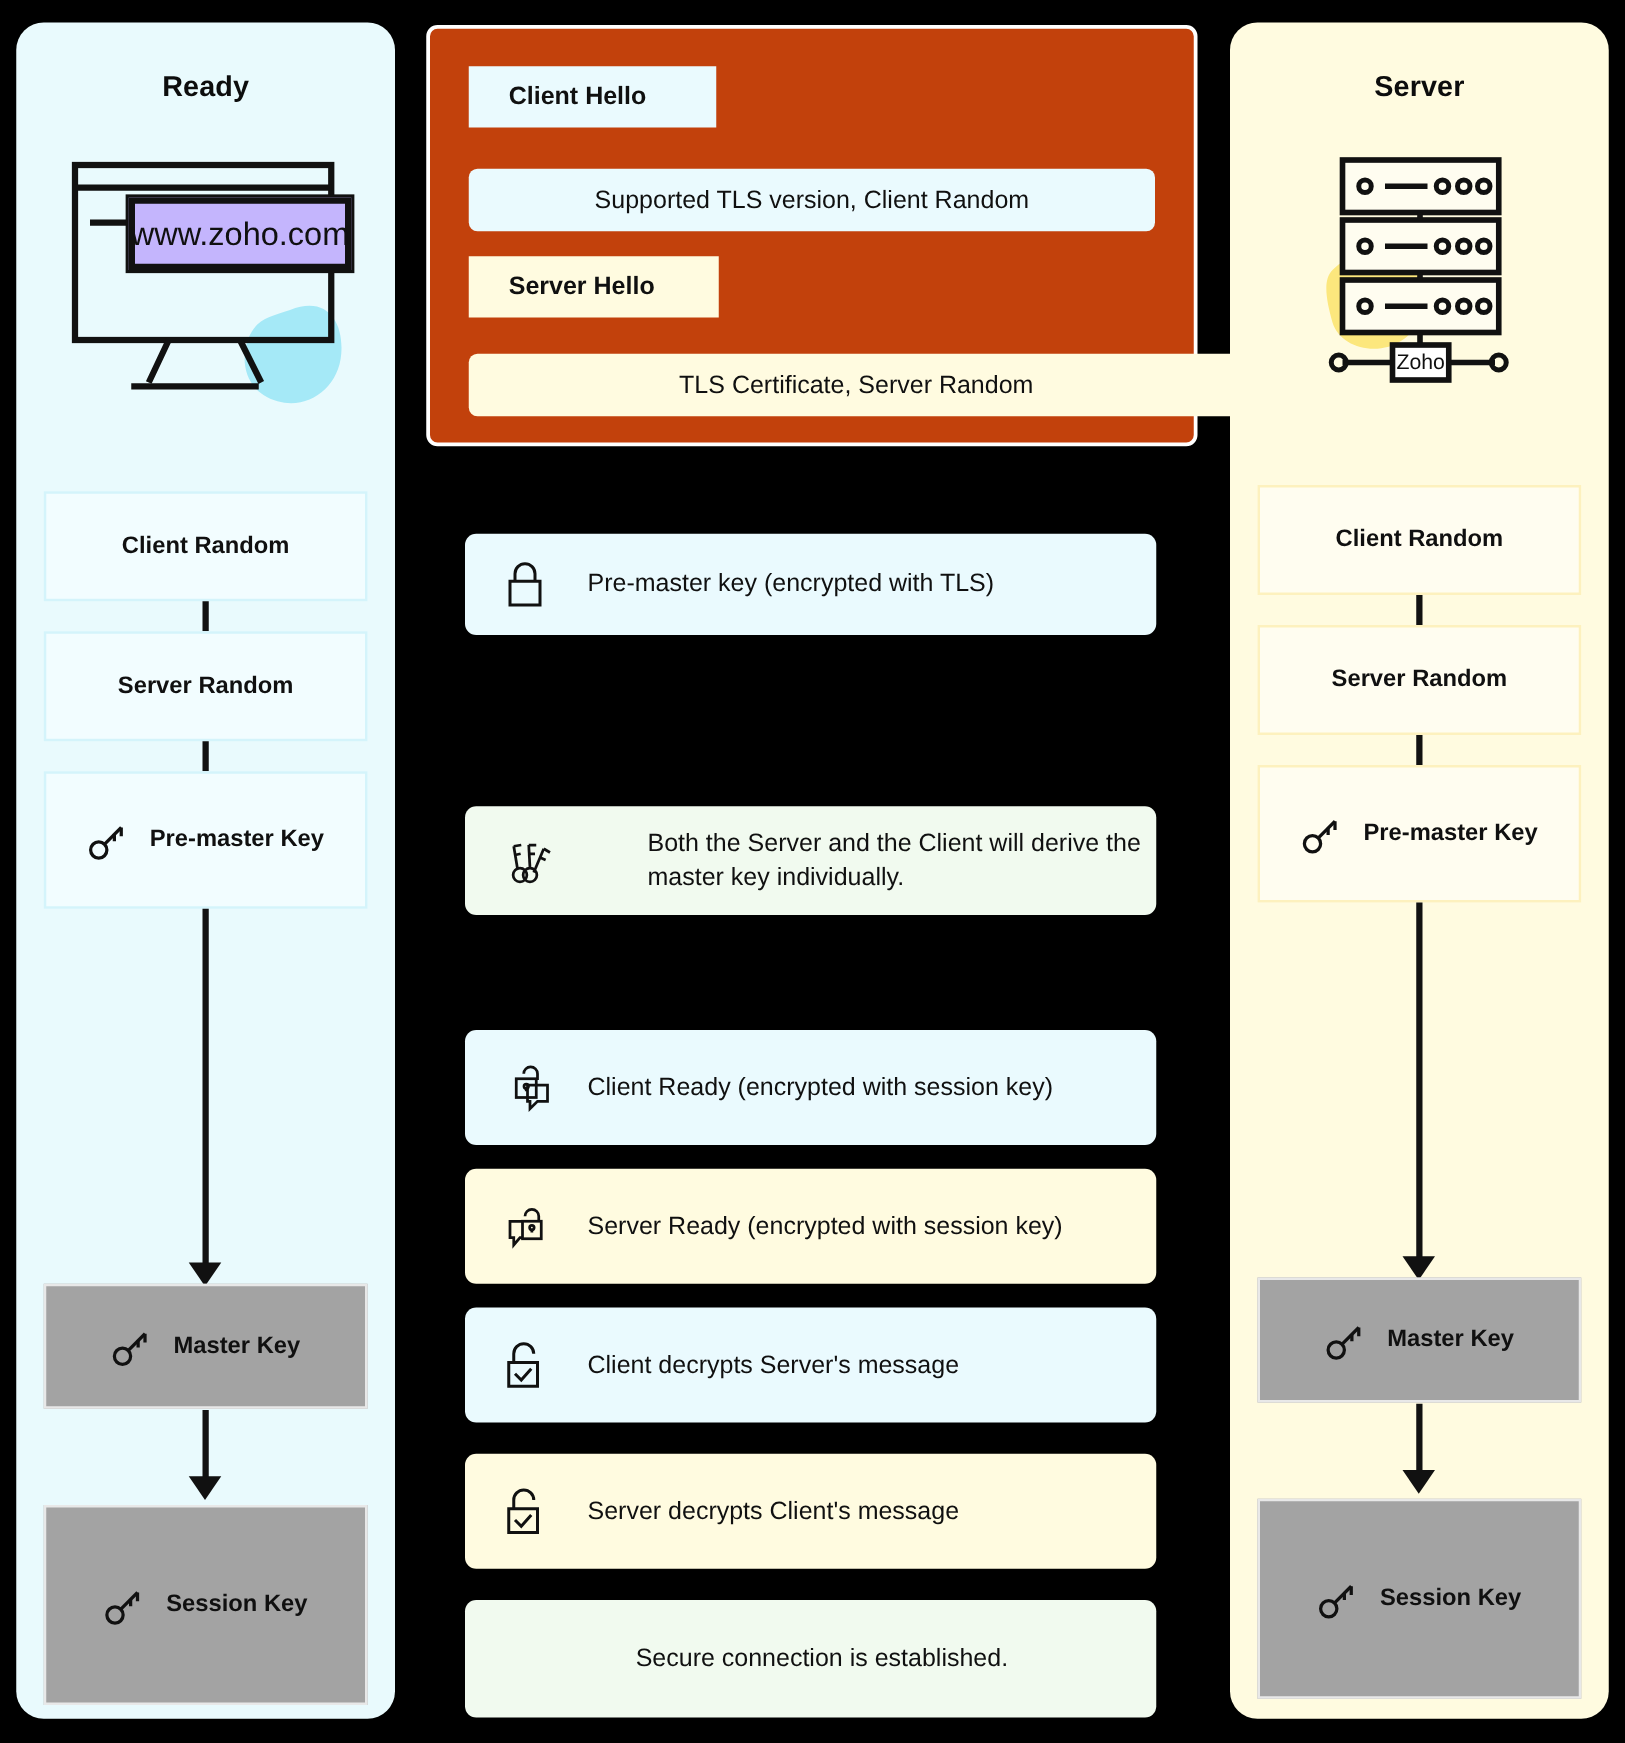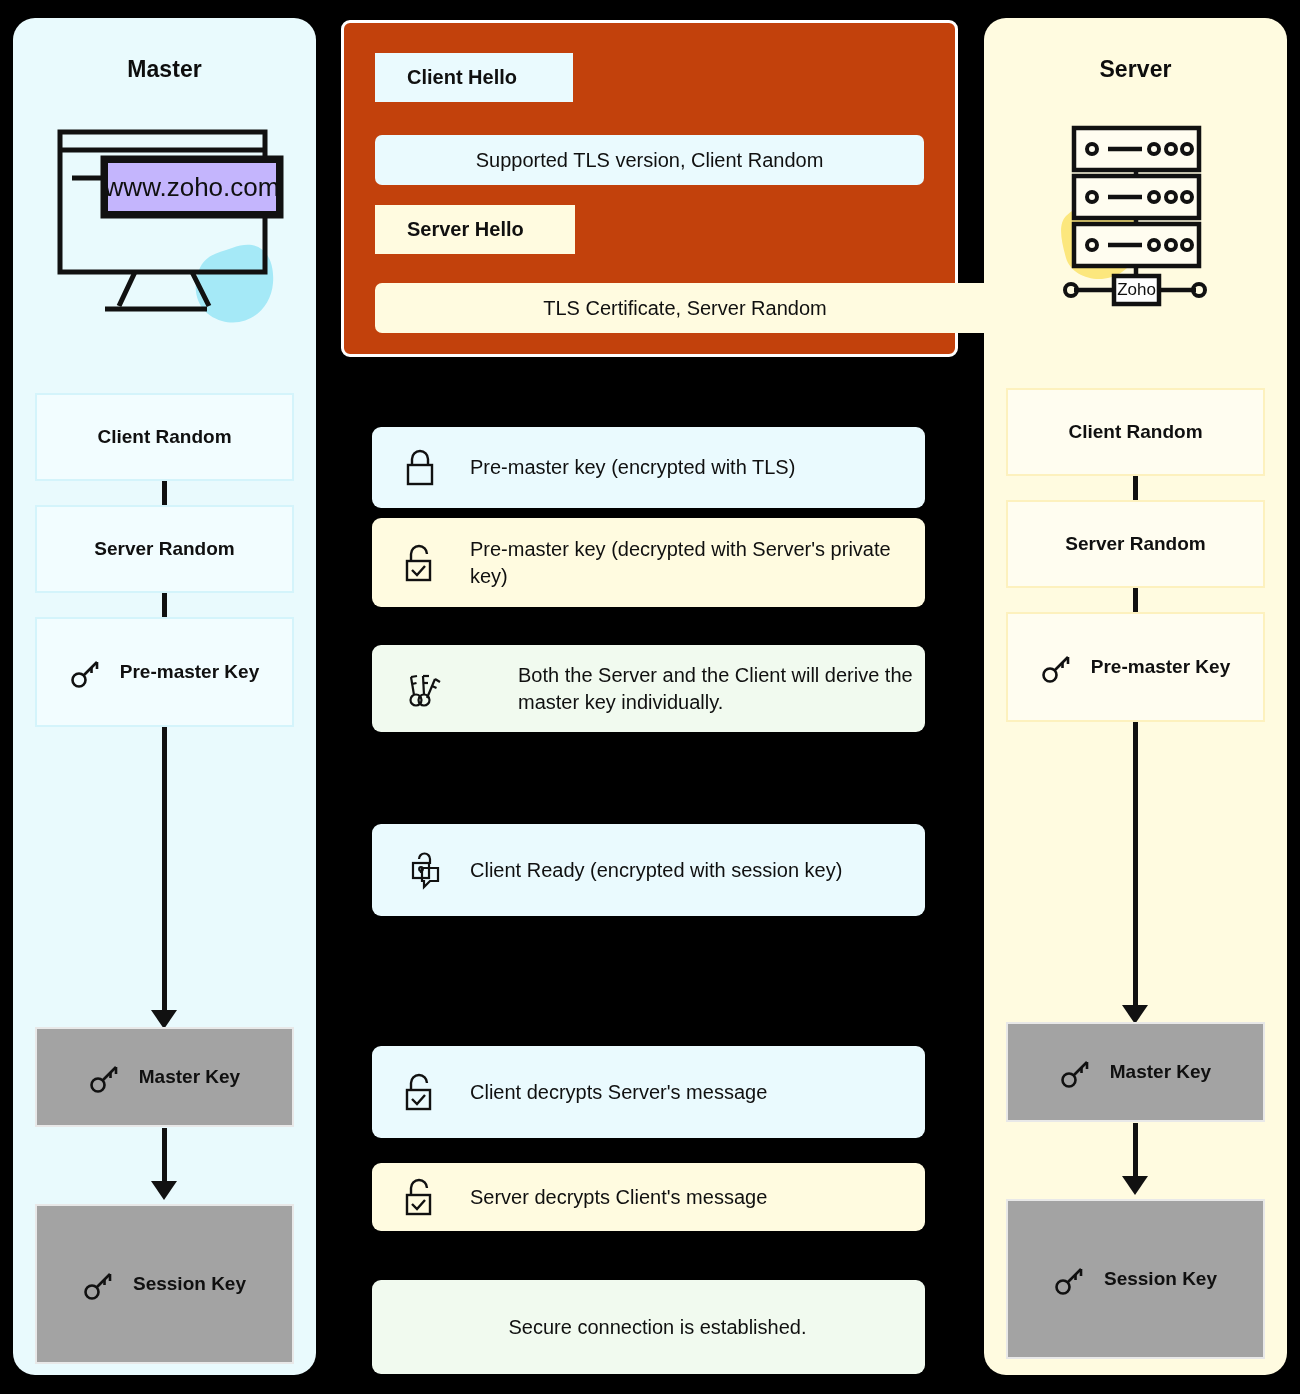--- a/index.html
+++ b/index.html
@@ -93,21 +93,21 @@
 
   
   .art { position: absolute; }
 </style>
 </head>
 <body>
 
 <div id="root">
 
   <div class="panel" id="client-panel">
-    <div class="panel-title">Master</div>
+    <div class="panel-title">Ready</div>
 
     <svg class="art" style="left:34px; top:100px;" width="240" height="210" viewBox="0 0 240 210">
       <path d="M185 130 C215 118 228 140 226 165 C224 192 200 210 175 203 C150 196 144 172 152 152 C158 137 170 135 185 130 Z" fill="#A5E9F7"></path>
       <rect x="13" y="14" width="205" height="140" fill="none" stroke="#111" stroke-width="5"></rect>
       <line x1="13" y1="32" x2="218" y2="32" stroke="#111" stroke-width="5"></line>
       <line x1="25" y1="60" x2="68" y2="60" stroke="#111" stroke-width="5"></line>
       <path d="M88 154 L72 188 M145 154 L162 188" stroke="#111" stroke-width="5" fill="none"></path>
       <line x1="58" y1="191" x2="160" y2="191" stroke="#111" stroke-width="5"></line>
       <rect x="56" y="40" width="178" height="58" fill="#FFFFFF" stroke="#111" stroke-width="5"></rect>
 
@@ -260,30 +260,20 @@
   <div class="msg bg-blue" style="top:427px; height:81px;">
     <span class="msg-icon">
       <svg width="36" height="40" viewBox="0 0 36 40">
         <path d="M10 17 V11 a8 8 0 0 1 16 0 v6" fill="none" stroke="#111" stroke-width="2.4"></path>
         <rect x="6" y="17" width="24" height="19" fill="none" stroke="#111" stroke-width="2.4"></rect>
       </svg>
     </span>
     <span class="msg-text">Pre-master key (encrypted with TLS)</span>
   </div>
 
-  <div class="msg bg-cream" style="top:518px; height:89px;">
-    <span class="msg-icon">
-      <svg width="36" height="42" viewBox="0 0 36 42">
-        <path d="M9 19 V12 a8 8 0 0 1 16 0" fill="none" stroke="#111" stroke-width="2.4"></path>
-        <rect x="5" y="19" width="23" height="19" fill="none" stroke="#111" stroke-width="2.4"></rect>
-        <polyline points="10,28 15,33 23,24" fill="none" stroke="#111" stroke-width="2.4"></polyline>
-      </svg>
-    </span>
-    <span class="msg-text">Pre-master key (decrypted with Server's private key)</span>
-  </div>
 
   <div class="msg bg-green" style="top:645px; height:87px;gap:48px;">
     <span class="msg-icon">
       <svg width="44" height="44" viewBox="0 0 44 44">
         <g fill="none" stroke="#111" stroke-width="2.2">
           <circle cx="14" cy="33" r="5.5"></circle>
           <circle cx="22" cy="33" r="5.5"></circle>
           <line x1="12" y1="28" x2="9" y2="10"></line>
           <line x1="9" y1="10" x2="15" y2="9"></line>
           <line x1="10" y1="17" x2="14.5" y2="16"></line>
@@ -307,33 +297,47 @@
           <rect x="11" y="15" width="16" height="15" fill="#EAFAFE"></rect>
           <circle cx="19" cy="21" r="1.8"></circle>
           <line x1="19" y1="22" x2="19" y2="25"></line>
           <path d="M20 20 h16 v13 h-8 l-6 6 v-6 h-2 z" fill="none"></path>
         </g>
       </svg>
     </span>
     <span class="msg-text">Client Ready (encrypted with session key)</span>
   </div>
 
+  <div class="msg bg-cream" style="top:935px; height:92px;">
+    <span class="msg-icon">
+      <svg width="44" height="44" viewBox="0 0 44 44">
+        <g fill="none" stroke="#111" stroke-width="2.2">
+          <path d="M6 18 h16 v13 h-8 l-5 6 v-6 H6 z"></path>
+          <path d="M18 14 a5.5 5.5 0 0 1 11 0 v5"></path>
+          <rect x="16" y="18" width="15" height="14" fill="#FFFBE0"></rect>
+          <circle cx="23.5" cy="23" r="1.8"></circle>
+          <line x1="23.5" y1="24" x2="23.5" y2="27"></line>
+        </g>
+      </svg>
+    </span>
+    <span class="msg-text">Server Ready (encrypted with session key)</span>
+  </div>
 
   <div class="msg bg-blue" style="top:1046px; height:92px;">
     <span class="msg-icon">
       <svg width="36" height="42" viewBox="0 0 36 42">
         <path d="M9 19 V12 a8 8 0 0 1 16 0" fill="none" stroke="#111" stroke-width="2.4"></path>
         <rect x="5" y="19" width="23" height="19" fill="none" stroke="#111" stroke-width="2.4"></rect>
         <polyline points="10,28 15,33 23,24" fill="none" stroke="#111" stroke-width="2.4"></polyline>
       </svg>
     </span>
     <span class="msg-text">Client decrypts Server's message</span>
   </div>
 
-  <div class="msg bg-cream" style="top:1163px; height:68px;">
+  <div class="msg bg-cream" style="top:1163px; height:92px;">
     <span class="msg-icon">
       <svg width="36" height="42" viewBox="0 0 36 42">
         <path d="M9 19 V12 a8 8 0 0 1 16 0" fill="none" stroke="#111" stroke-width="2.4"></path>
         <rect x="5" y="19" width="23" height="19" fill="none" stroke="#111" stroke-width="2.4"></rect>
         <polyline points="10,28 15,33 23,24" fill="none" stroke="#111" stroke-width="2.4"></polyline>
       </svg>
     </span>
     <span class="msg-text">Server decrypts Client's message</span>
   </div>
 

